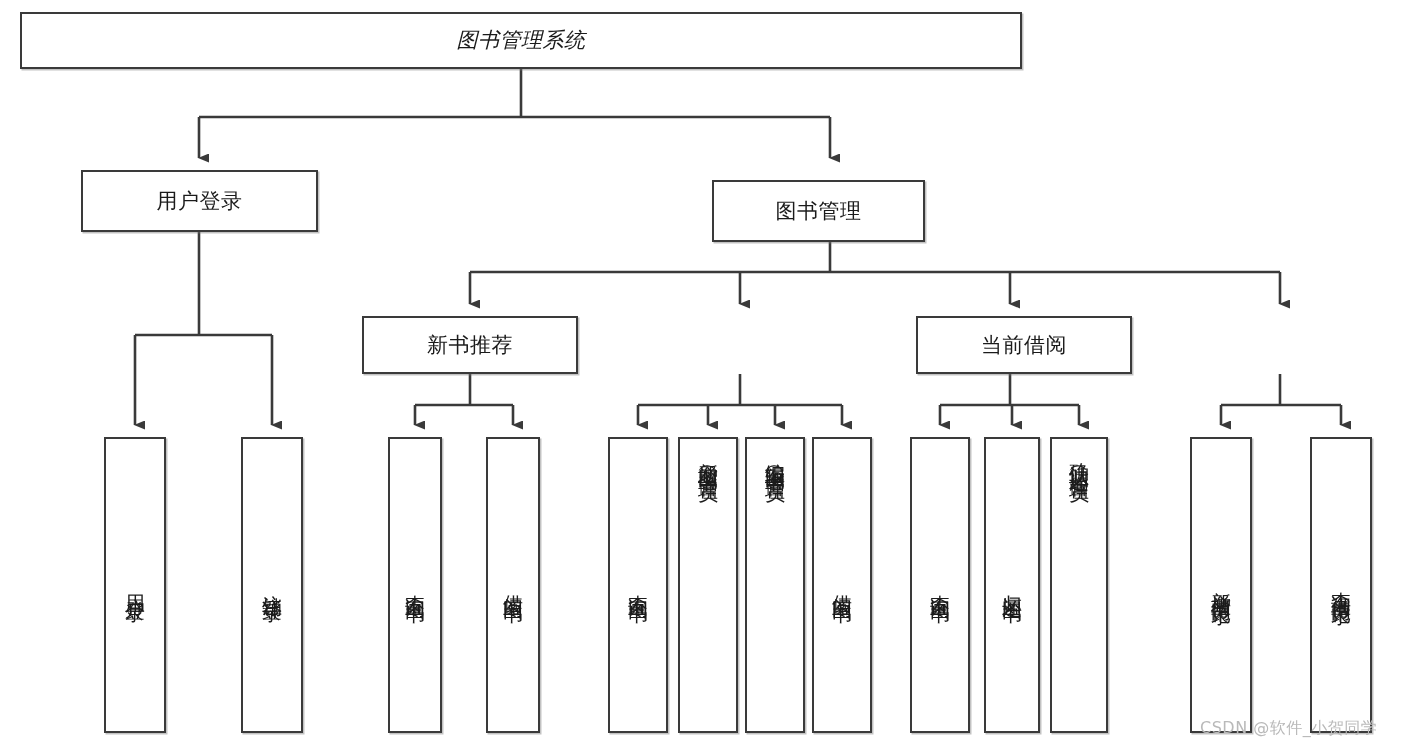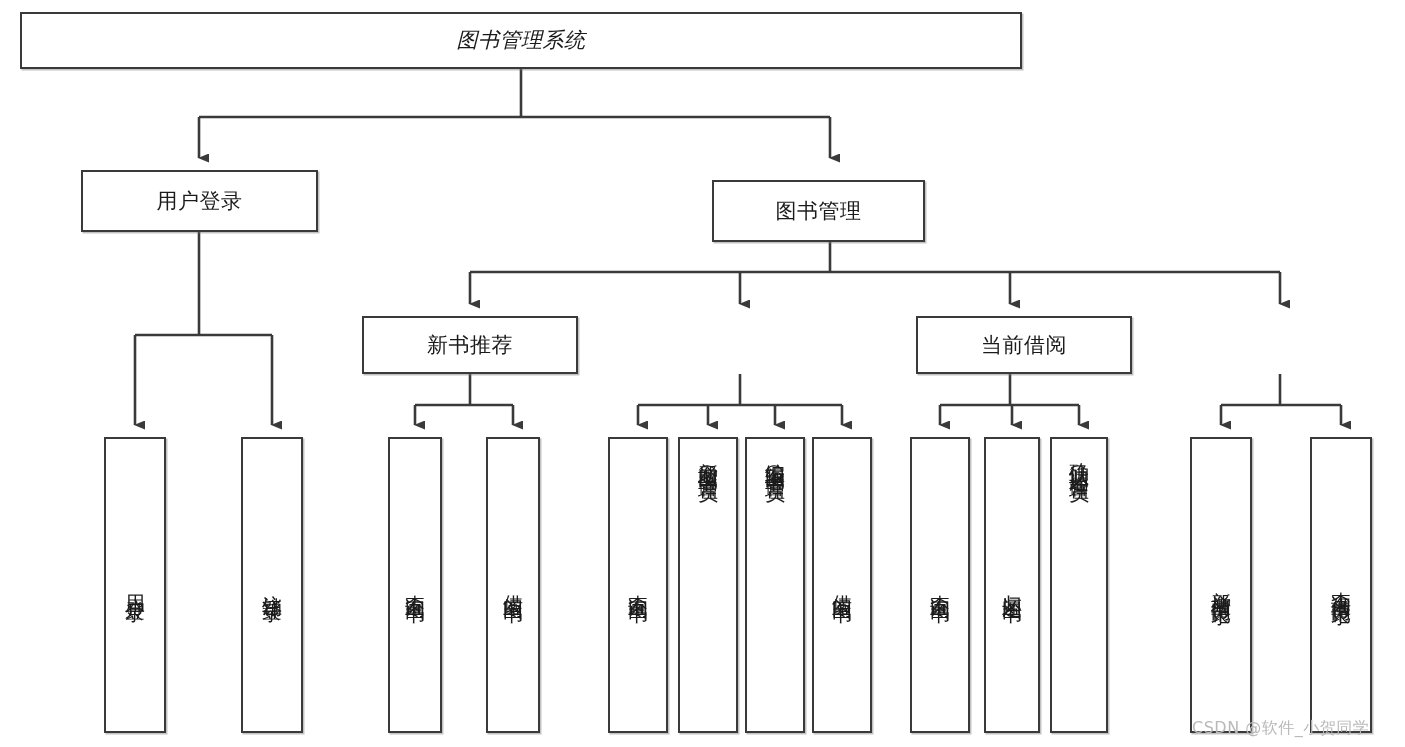--- a/index.html
+++ b/index.html
@@ -67,20 +67,21 @@
     align-items: center;
     padding-top: 0;
   }
   .watermark {
     position: absolute;
     font-size: 16px;
     color: #b9b9b9;
     white-space: nowrap;
     letter-spacing: 0.5px;
     user-select: none;
+    padding-left: 8px;
   }
 </style>
 </head>
 <body>
 
 <div id="canvas">
 
   <svg id="wires" viewBox="0 0 1405 747" xmlns="http://www.w3.org/2000/svg">
     <defs>
       <marker id="arrow" markerWidth="9" markerHeight="11" refX="4.5" refY="10" orient="auto" markerUnits="userSpaceOnUse">

